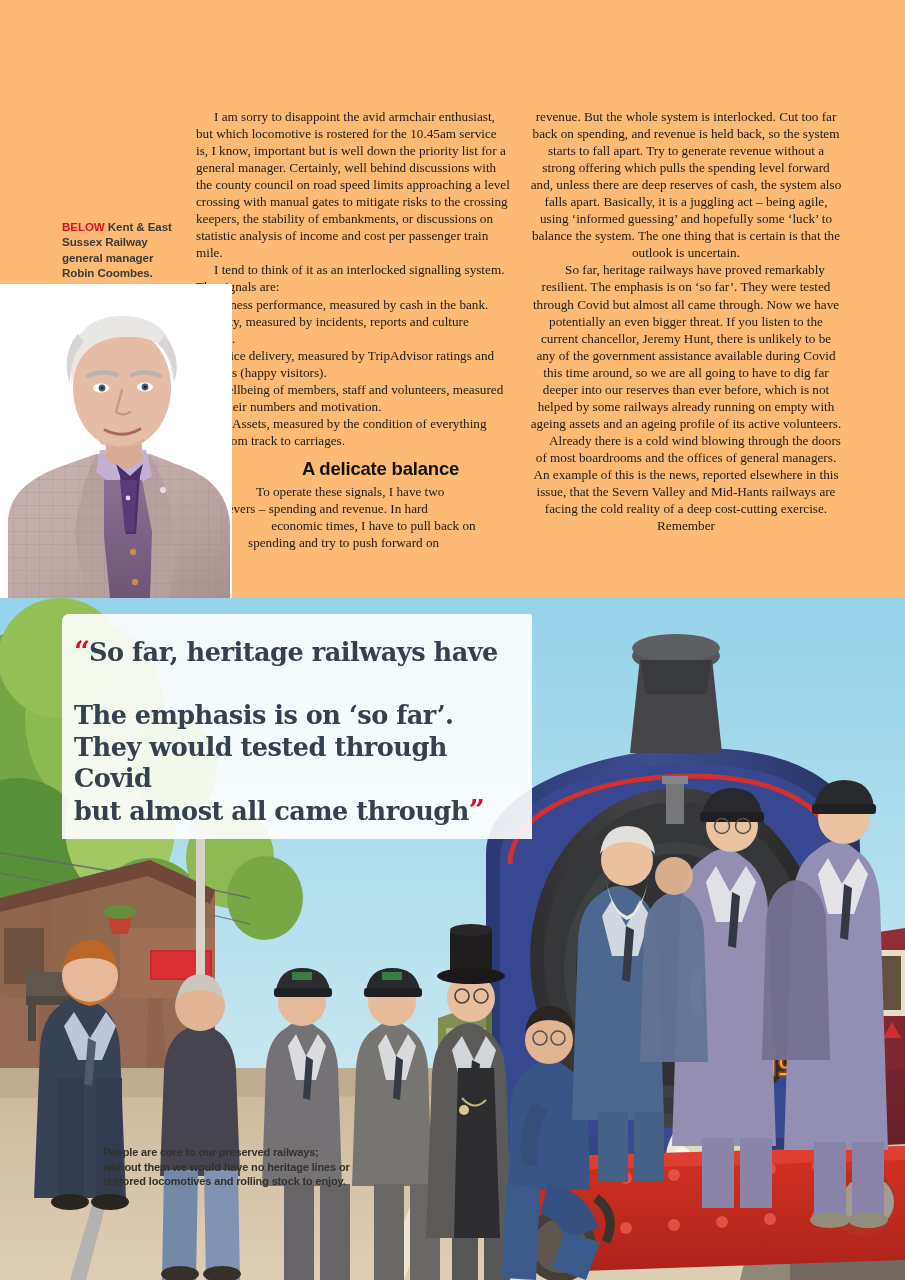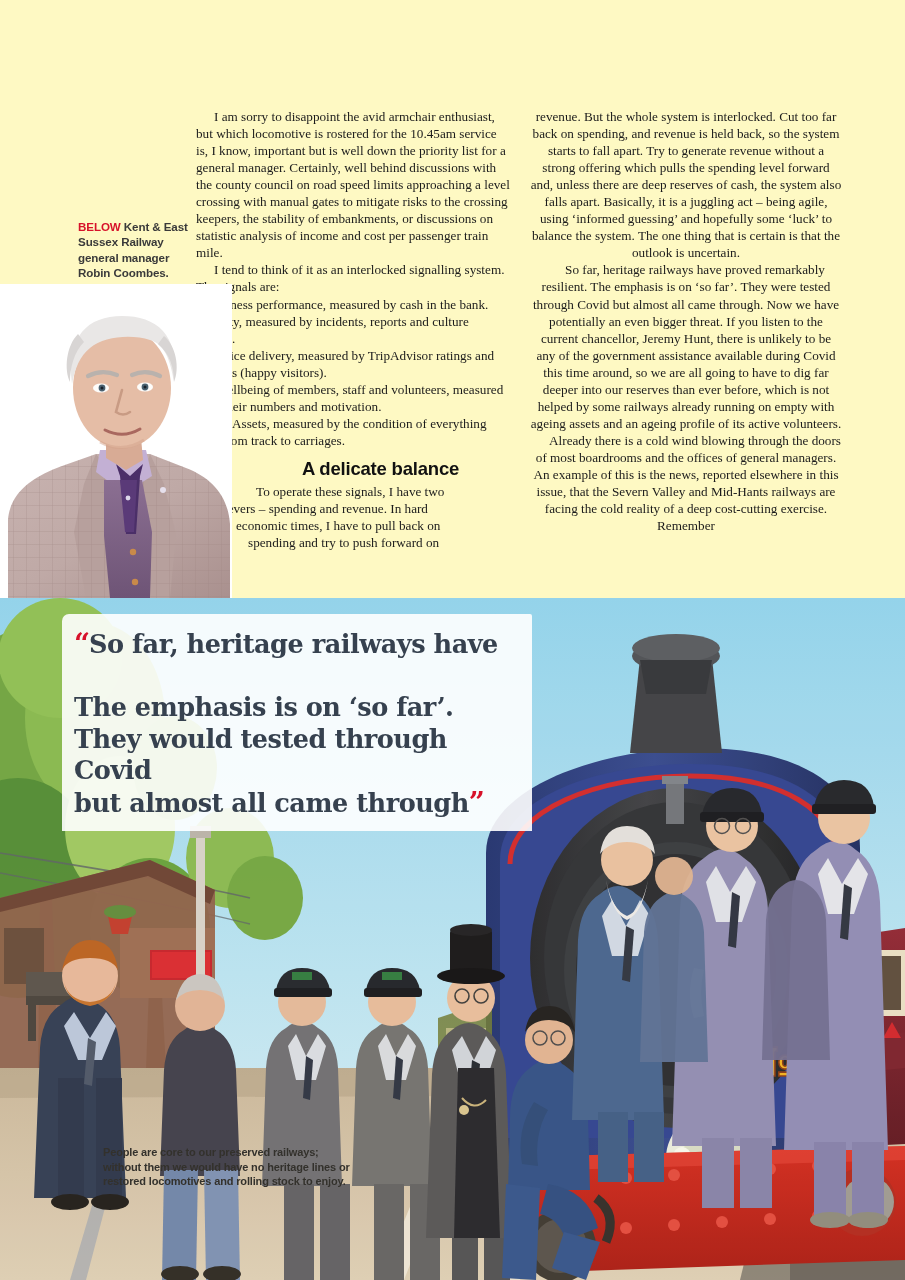--- a/index.html
+++ b/index.html
@@ -6,21 +6,21 @@
   * { margin:0; padding:0; box-sizing:border-box; }
   html,body { width:905px; height:1280px; }
   body {
     background:#ffffff;
     font-family:"Liberation Serif", serif;
     position:relative;
     overflow:hidden;
   }
 
   
-  .page { position:relative; width:905px; height:1280px; background:#fef9c3; }
+  .page { position:relative; width:905px; height:1280px; background:#fdba74; }
 
   
   .col {
     position:absolute;
     font-family:"Liberation Serif", serif;
     font-size:13.2px;
     line-height:17.05px;
     color:#1b1b1b;
     text-align:left;
     hyphens:none;
@@ -63,35 +63,34 @@
     color:#111;
     letter-spacing:-0.2px;
     margin-top:9px;
     margin-bottom:3px;
     padding-left:54px;
     text-align:center;
   }
   .after-head p { text-indent:0; }
   .ph1 { padding-left:60px; }
   .ph2 { padding-left:28px; }
-  .ph3 { padding-left:40px; }
+  .ph3 { padding-left:40px;text-align:center; }
   .ph4 { padding-left:52px; }
 
   
   .cap-below {
     position:absolute;
     left:62px; top:219px;
     width:122px;
     font-family:"Liberation Sans", sans-serif;
     font-weight:bold;
     font-size:11.6px;
     line-height:15.4px;
     color:#3a3a3a;
     letter-spacing:-0.1px;
-    margin-left:16px;
   }
   .cap-below .kw { color:#d7122a; }
 
   
   .portrait {
     position:absolute;
     left:0px; top:284px;
     width:232px; height:314px;
     overflow:hidden;
   }
@@ -107,21 +106,21 @@
   .photo svg { display:block; width:905px; height:682px; }
 
   
   .quote-box {
     position:absolute;
     left:62px; top:614px;
     width:470px;
     background:rgba(255,255,255,0.90);
     border-top-left-radius:7px;
     border-top-right-radius:2px;
-    padding:14px 16px 12px 12px;
+    padding:22px 16px 12px 12px;
   }
   .quote-text {
     font-family:"DejaVu Serif", serif;
     font-weight:bold;
     font-size:25.6px;
     line-height:31.5px;
     color:#36414f;
     letter-spacing:-0.5px;
   }
   .qmark {

